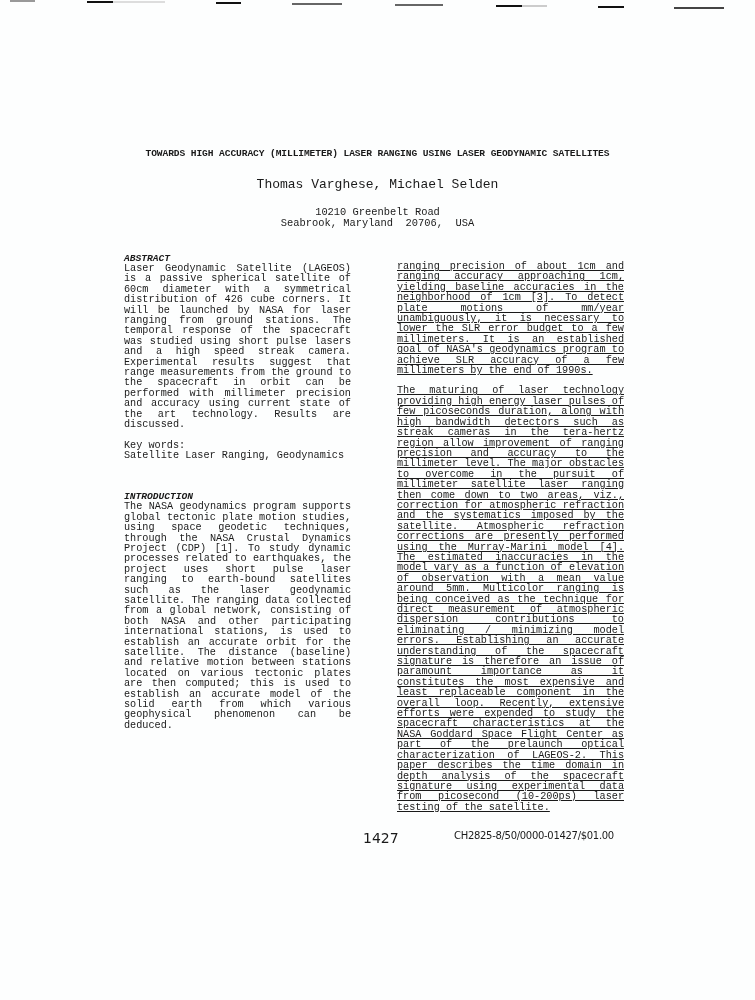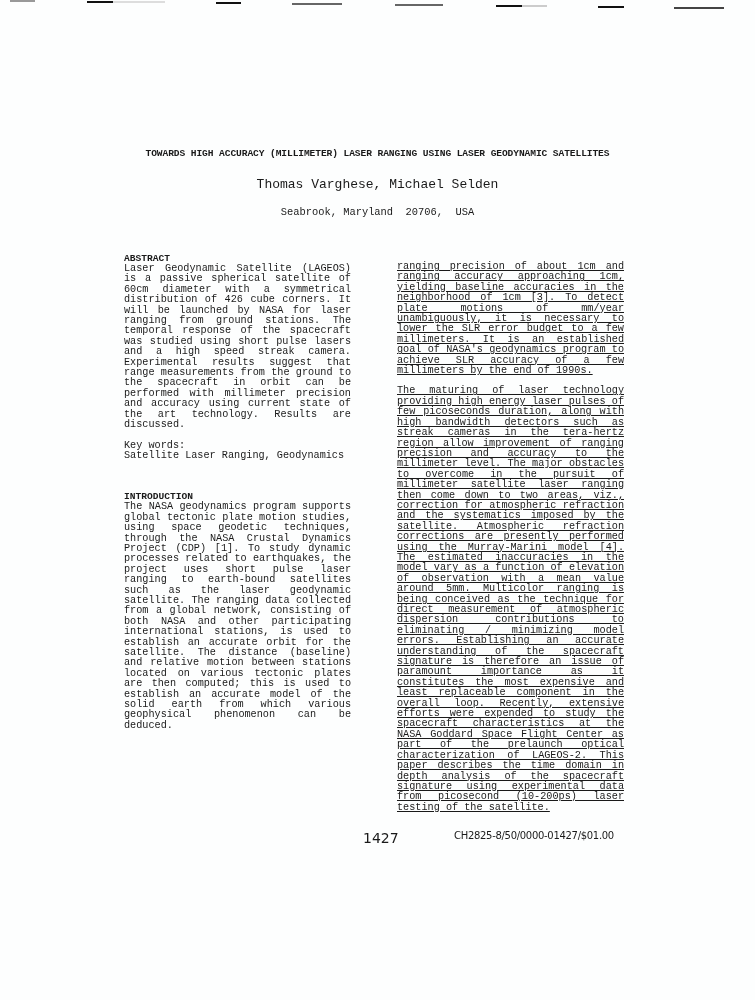--- a/index.html
+++ b/index.html
@@ -5,21 +5,21 @@
   html, body { margin:0; padding:0; }
   body { width:755px; height:1000px; background:#fdfefe; position:relative; overflow:hidden;
          font-family:"Liberation Mono", "DejaVu Sans Mono", monospace; color:#1a1a1a; }
   .scan-mark { position:absolute; height:2px; }
   .title { position:absolute; left:0; width:755px; top:136px; text-align:center;
            font-size:9.6px; font-weight:bold; letter-spacing:-0.1px;margin-top:12px; }
   .authors { position:absolute; left:0; width:755px; top:177px; text-align:center; font-size:13px; }
   .affil { position:absolute; left:0; width:755px; top:207px; text-align:center; font-size:10.4px; line-height:11px; }
   .col { position:absolute; width:227px; font-size:10.2px; line-height:10.4px; }
   .col p { margin:0; text-align:justify; text-align-last:left; }
-  .heading { text-align:center; font-weight:bold; font-size:9.6px; margin:0; line-height:11px; }
+  .heading { text-align:center; font-weight:bold; font-size:9.6px; margin:0; line-height:11px;font-style:italic; }
   #left { left:124px; top:253px; }
   #right { left:397px; top:262px;text-decoration:underline; }
   .gap1 { height:10px; }
   .gap2 { height:30px; }
   .gap3 { height:27px; }
   .gap4 { height:10px; }
   .footer-page { position:absolute; left:363px; top:830px; font-family:"DejaVu Sans", sans-serif; font-size:14px; }
   .footer-code { position:absolute; left:454px; top:830px; font-family:"DejaVu Sans", sans-serif; font-size:10px; letter-spacing:-0.3px; }
 </style>
 </head>
@@ -32,20 +32,21 @@
 <div class="scan-mark" style="left:292px;top:3px;width:50px;background:#666;"></div>
 <div class="scan-mark" style="left:395px;top:4px;width:48px;background:#666;"></div>
 <div class="scan-mark" style="left:496px;top:5px;width:26px;background:#111;"></div>
 <div class="scan-mark" style="left:522px;top:5px;width:25px;background:#ccc;"></div>
 <div class="scan-mark" style="left:598px;top:6px;width:26px;background:#111;"></div>
 <div class="scan-mark" style="left:674px;top:7px;width:50px;background:#444;"></div>
 
 <div class="title">TOWARDS HIGH ACCURACY (MILLIMETER) LASER RANGING USING LASER GEODYNAMIC SATELLITES</div>
 <div class="authors">Thomas Varghese, Michael Selden</div>
 <div class="affil">
+  <div>10210 Greenbelt Road</div>
   <div style="white-space:pre;">Seabrook, Maryland  20706,  USA</div>
 </div>
 
 <div class="col" id="left">
   <p class="heading">ABSTRACT</p>
   <p>Laser Geodynamic Satellite (LAGEOS) is a passive spherical satellite of 60cm diameter with a symmetrical distribution of 426 cube corners. It will be launched by NASA for laser ranging from ground stations. The temporal response of the spacecraft was studied using short pulse lasers and a high speed streak camera. Experimental results suggest that range measurements from the ground to the spacecraft in orbit can be performed with millimeter precision and accuracy using current state of the art technology. Results are discussed.</p>
   <div class="gap1"></div>
   <p>Key words:</p>
   <p>Satellite Laser Ranging, Geodynamics</p>
   <div class="gap2"></div>

